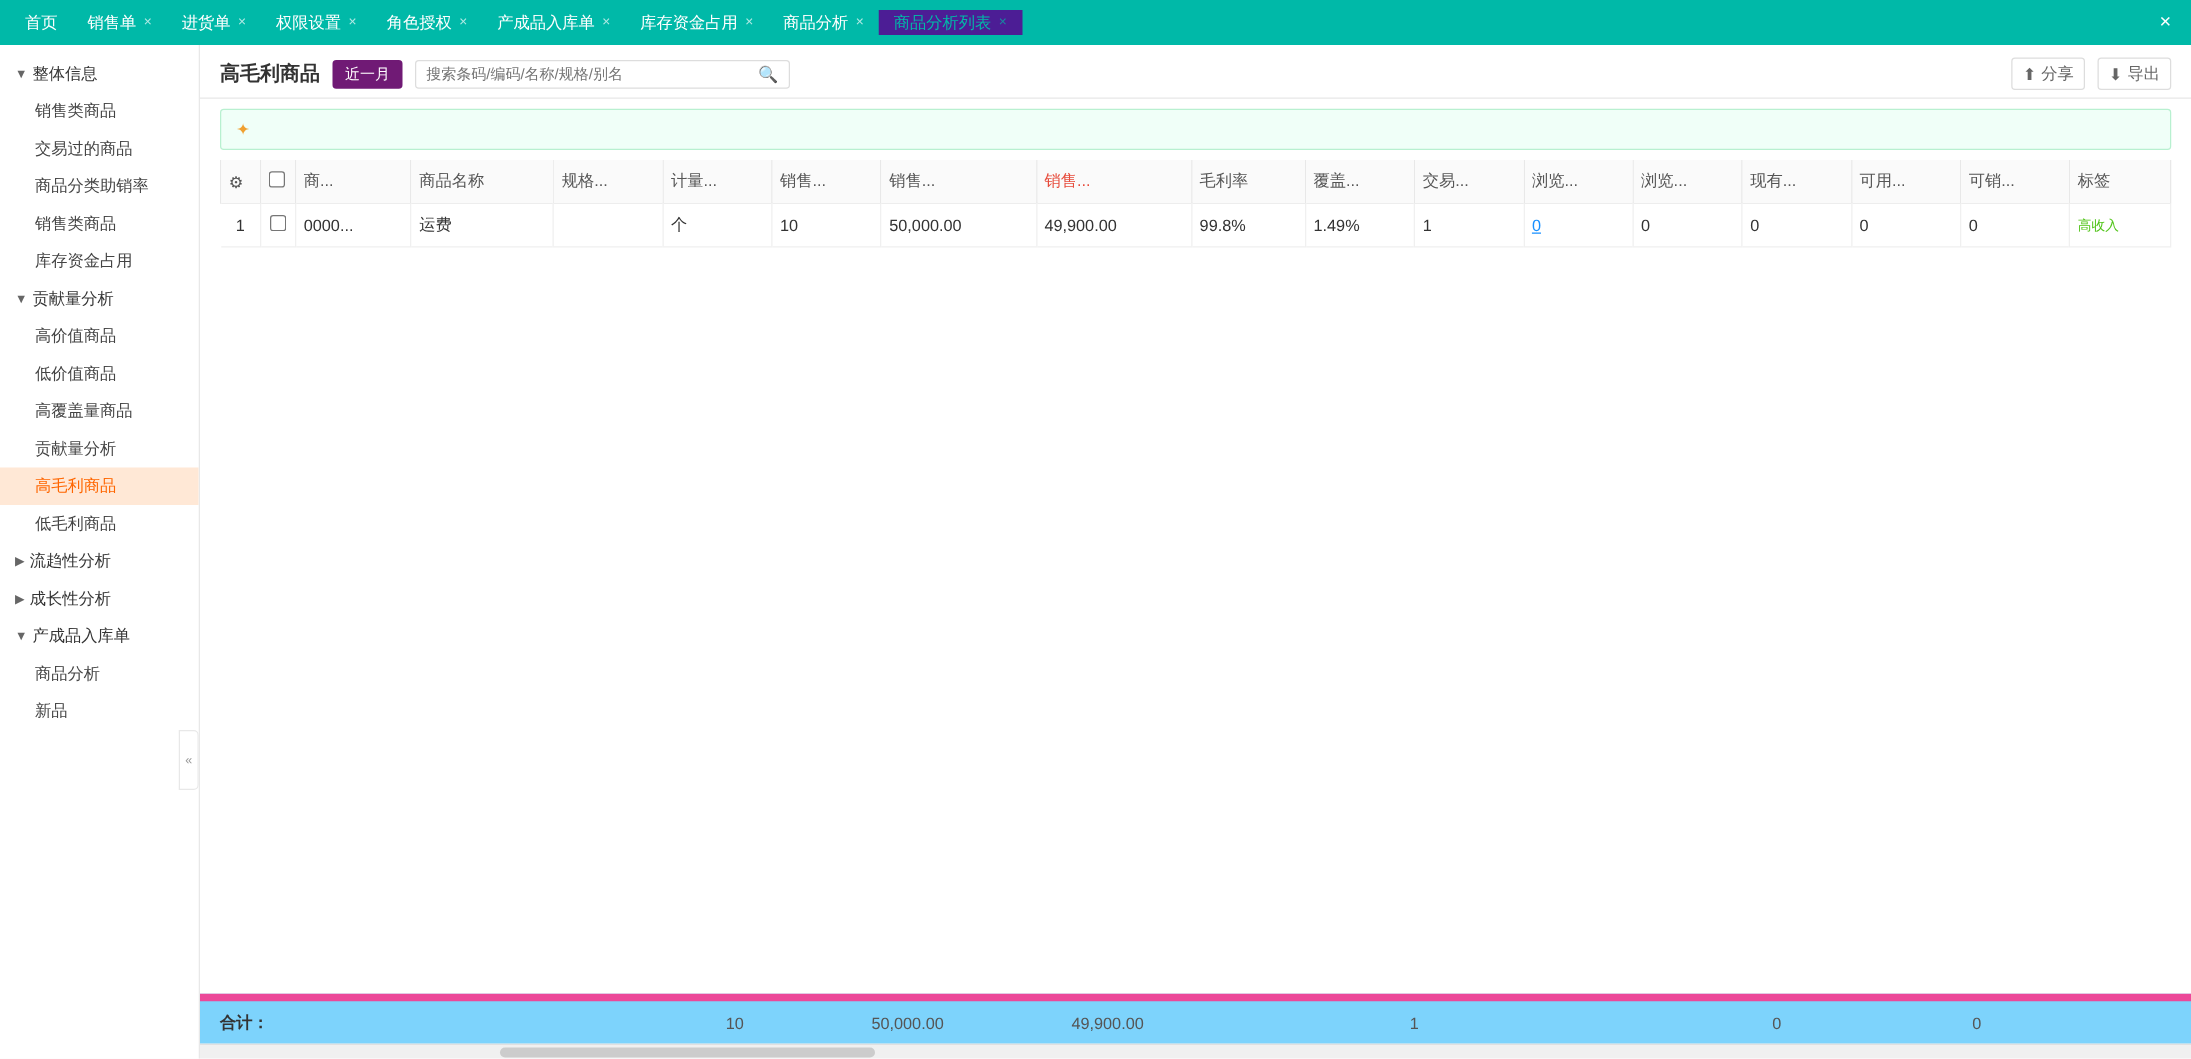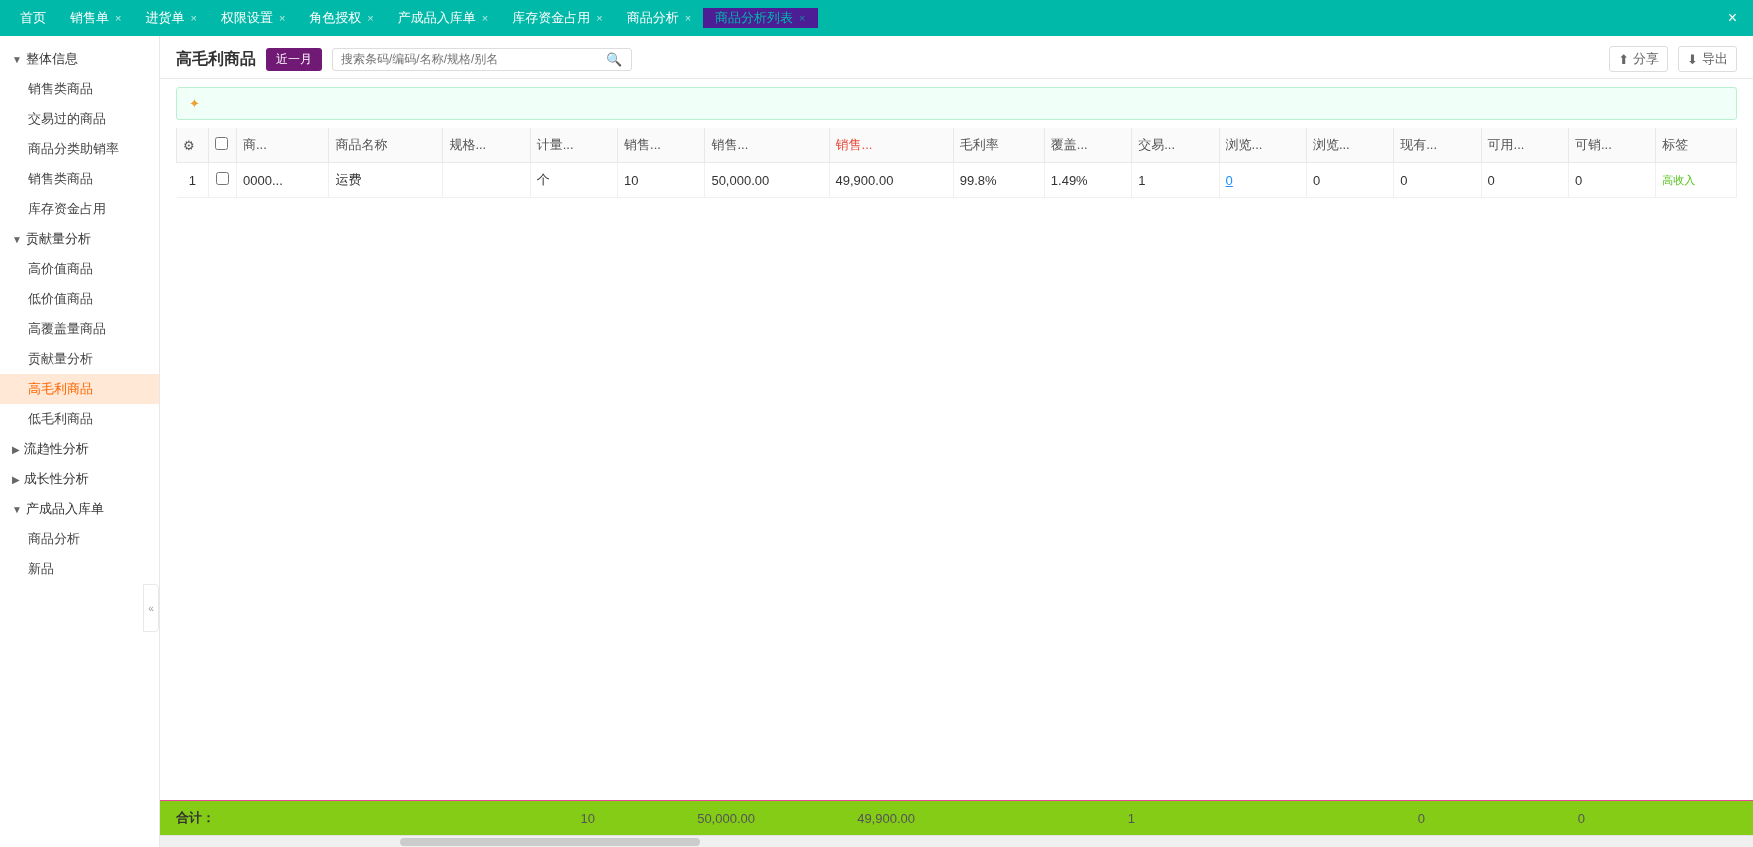--- a/index.html
+++ b/index.html
@@ -200,22 +200,22 @@
       padding: 8px 6px;
       color: #333;
       border-right: 1px solid #f0f0f0;
       white-space: nowrap;
     }
     .tag-high { color: #52c41a; font-size: 11px; }
     .link-style { color: #1890ff; text-decoration: underline; cursor: pointer; }
 
     
     .table-footer {
-      background: #84cc16;
-      border-top: 1px solid #ec4899;
+      background: #7dd3fc;
+      border-top: 6px solid #ec4899;
       padding: 8px 16px;
       display: flex;
       align-items: center;
       gap: 20px;
       font-size: 12px;
       color: #555;
     }
     .footer-label { color: #333; font-weight: bold; }
     .footer-values {
       display: flex;

